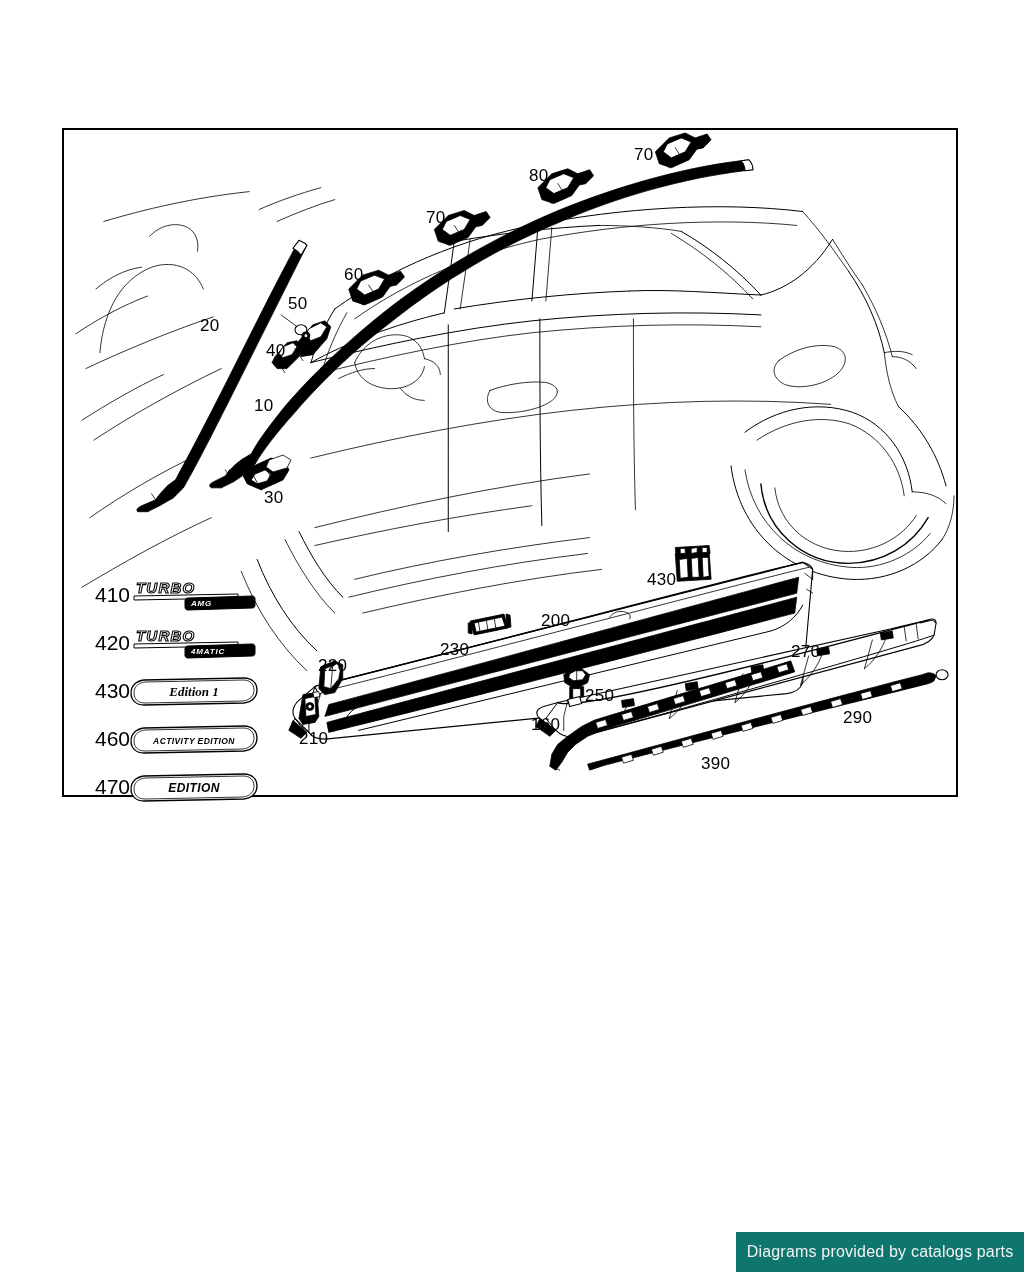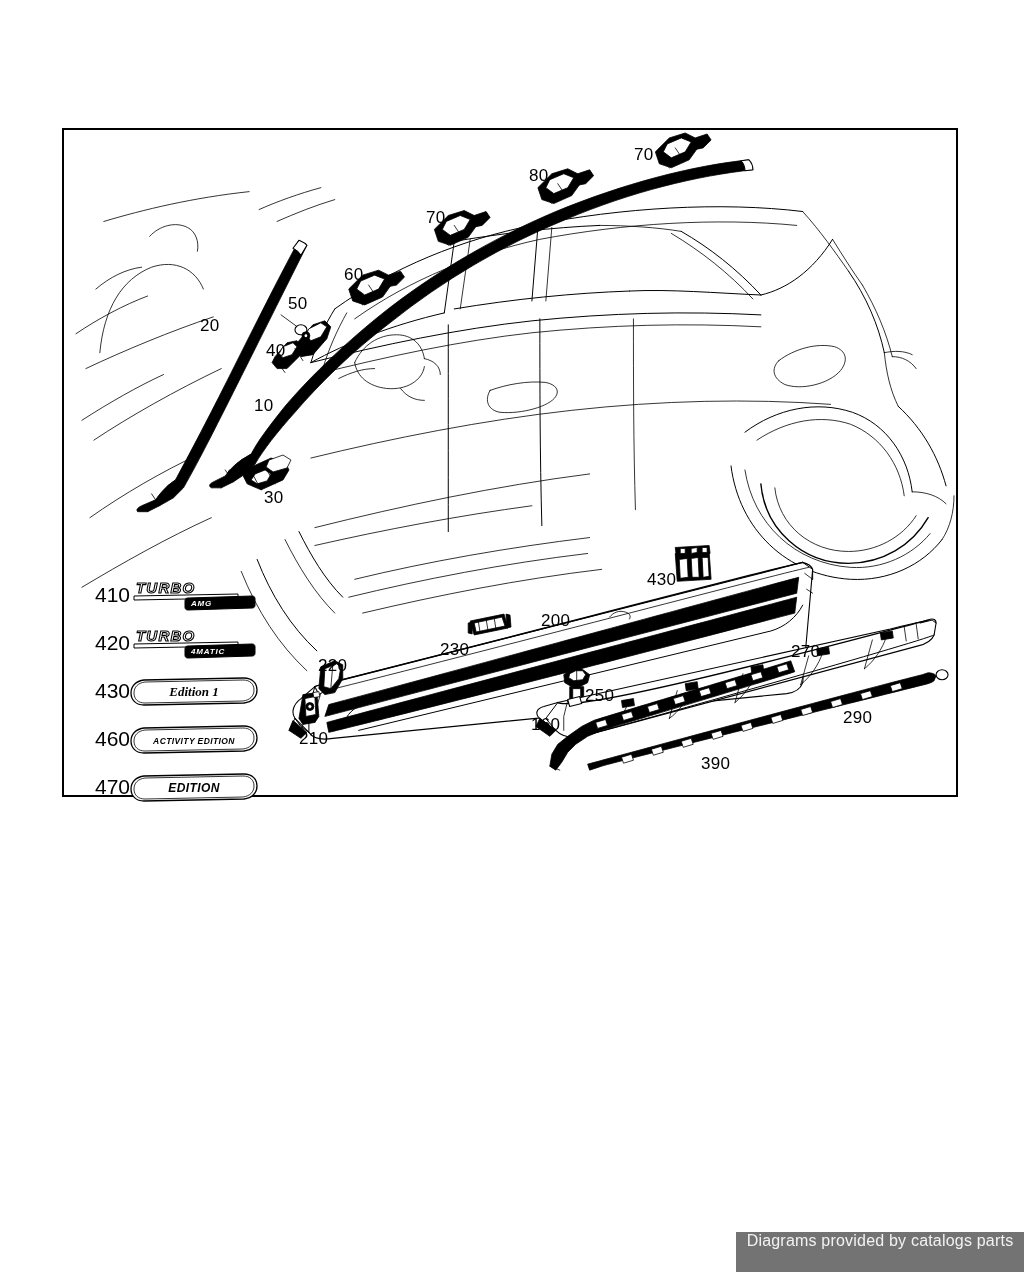--- a/index.html
+++ b/index.html
@@ -79,24 +79,24 @@
   }
   .emblem-art svg { display:block; width:100%; height:100%; }
 
   
   #watermark {
     position: absolute;
     left: 736px;
     top: 1232px;
     width: 288px;
     height: 40px;
-    background: #737373;
+    background: #0f766e;
     color: #f2f2f2;
     display: flex;
-    align-items: flex-start;
+    align-items: center;
     justify-content: center;
     font-family: "Liberation Sans", sans-serif;
     font-size: 16px;
     letter-spacing: 0.2px;
   }
 </style>
 </head>
 <body>
 
 <div id="page">

